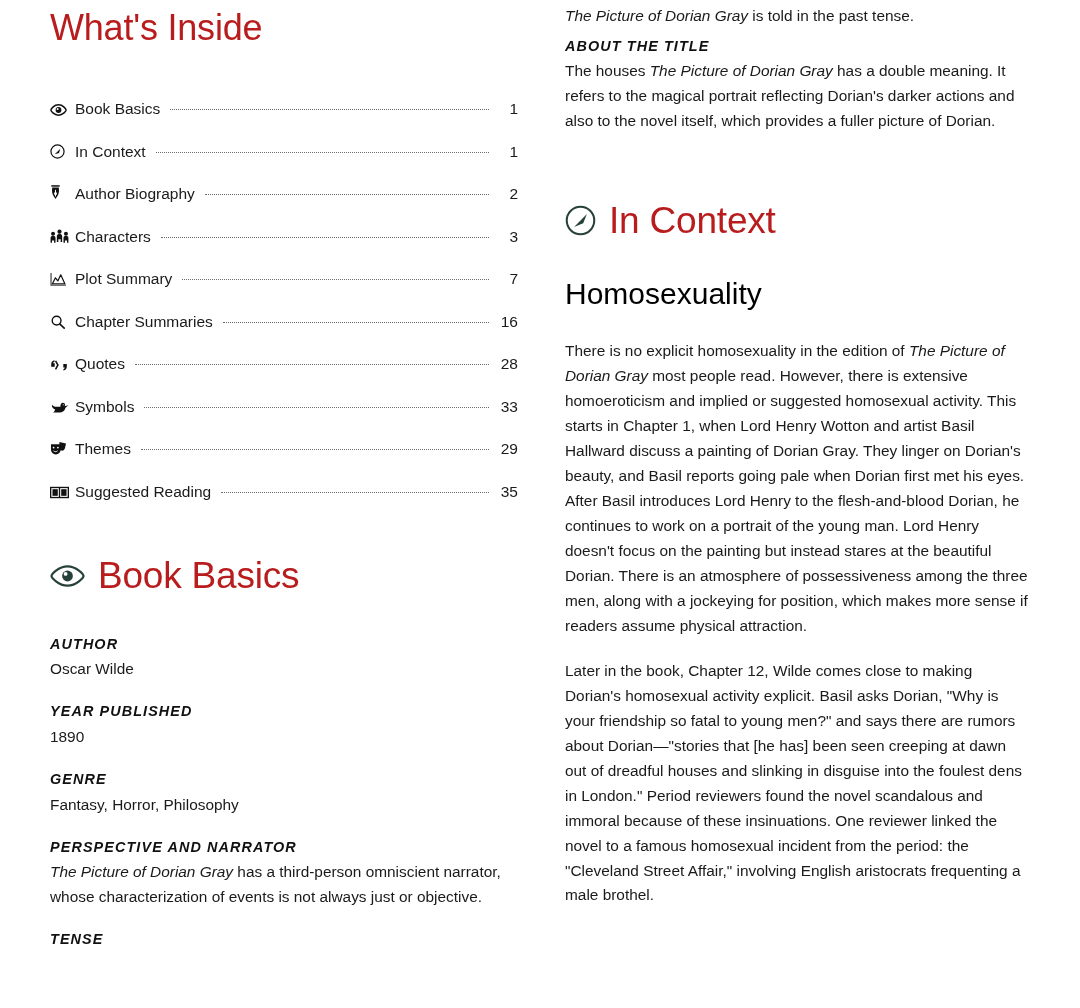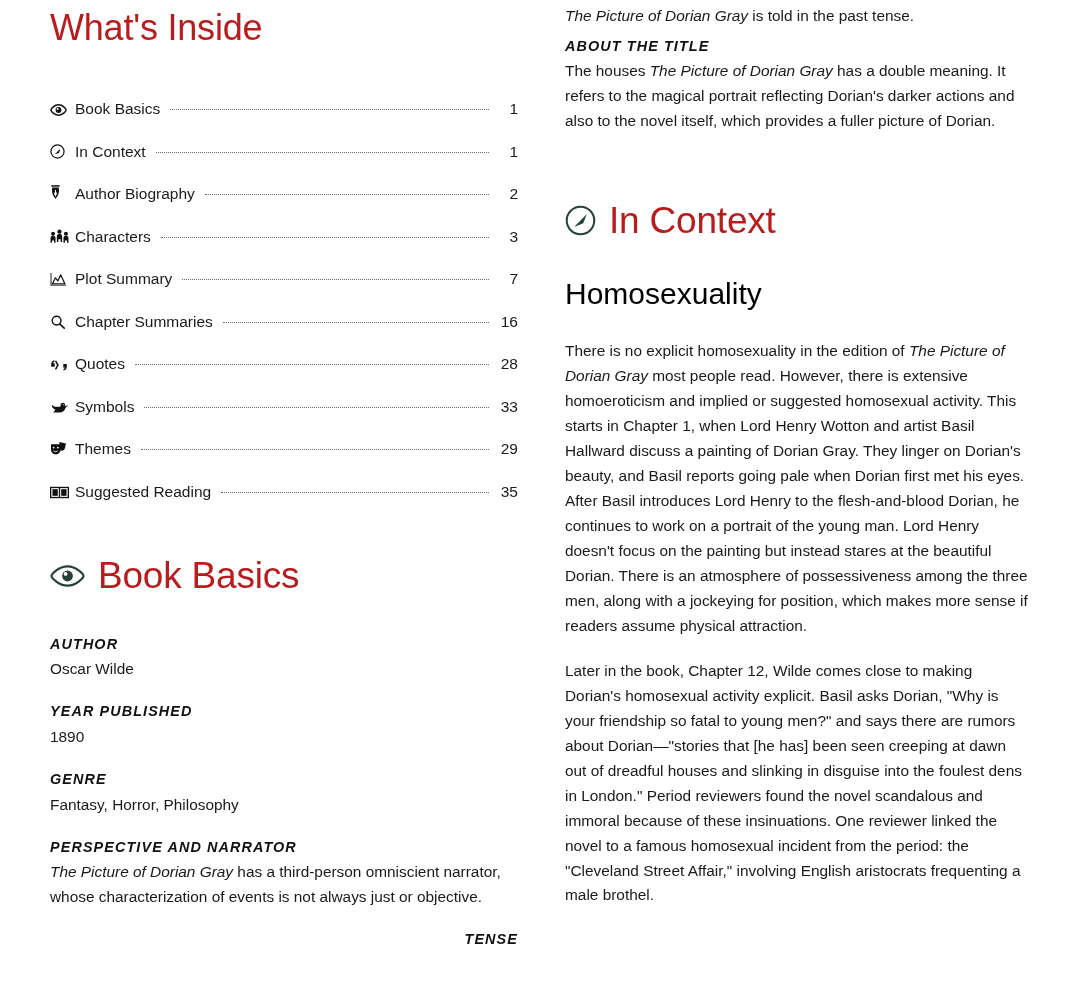--- a/index.html
+++ b/index.html
@@ -106,21 +106,21 @@
     font-size: 15.5px;
   }
 
   
   .fields {
     margin-top: 38px;
   }
   .field {
     margin-bottom: 20px;
   }
-  .field:last-child { margin-bottom: 8px; text-align: right; }
+  .field:last-child { margin-bottom: 8px; }
   .field-label {
     font-size: 14.4px;
     font-weight: bold;
     letter-spacing: 1.1px;
     color: #111111;
     text-transform: uppercase;
     margin: 0 0 4px 0;
     line-height: 1.3;
     font-style: italic;
   }

